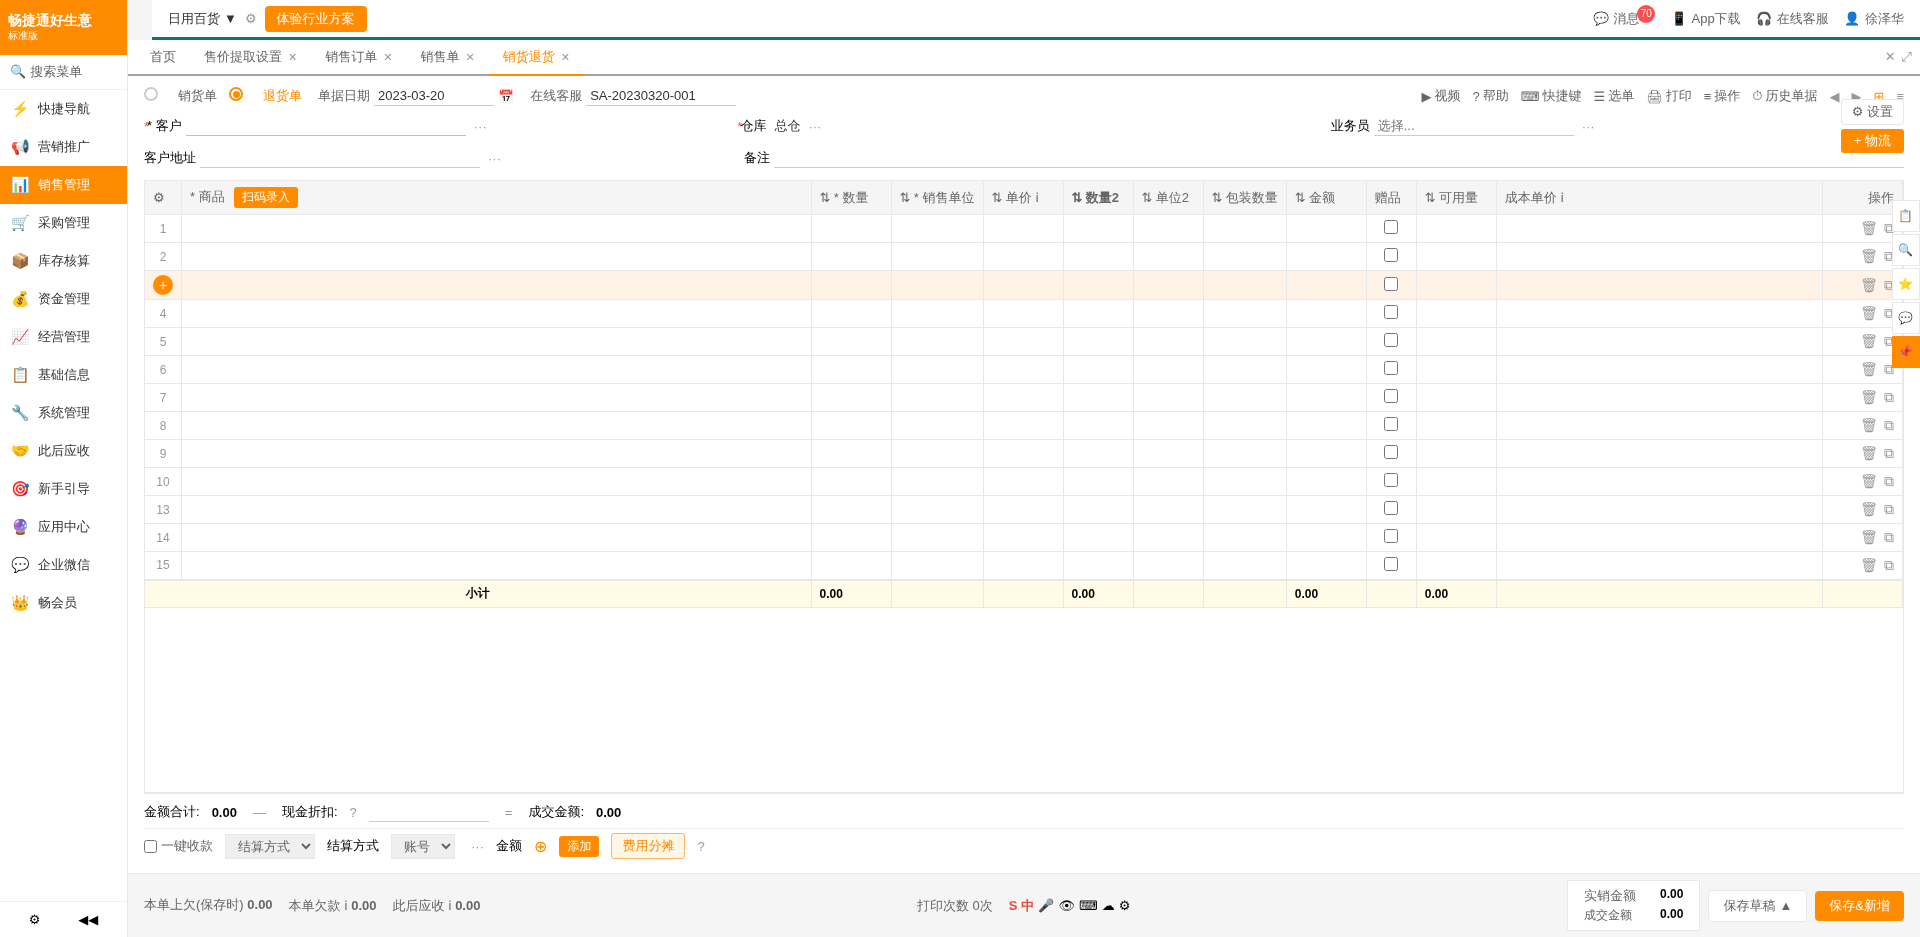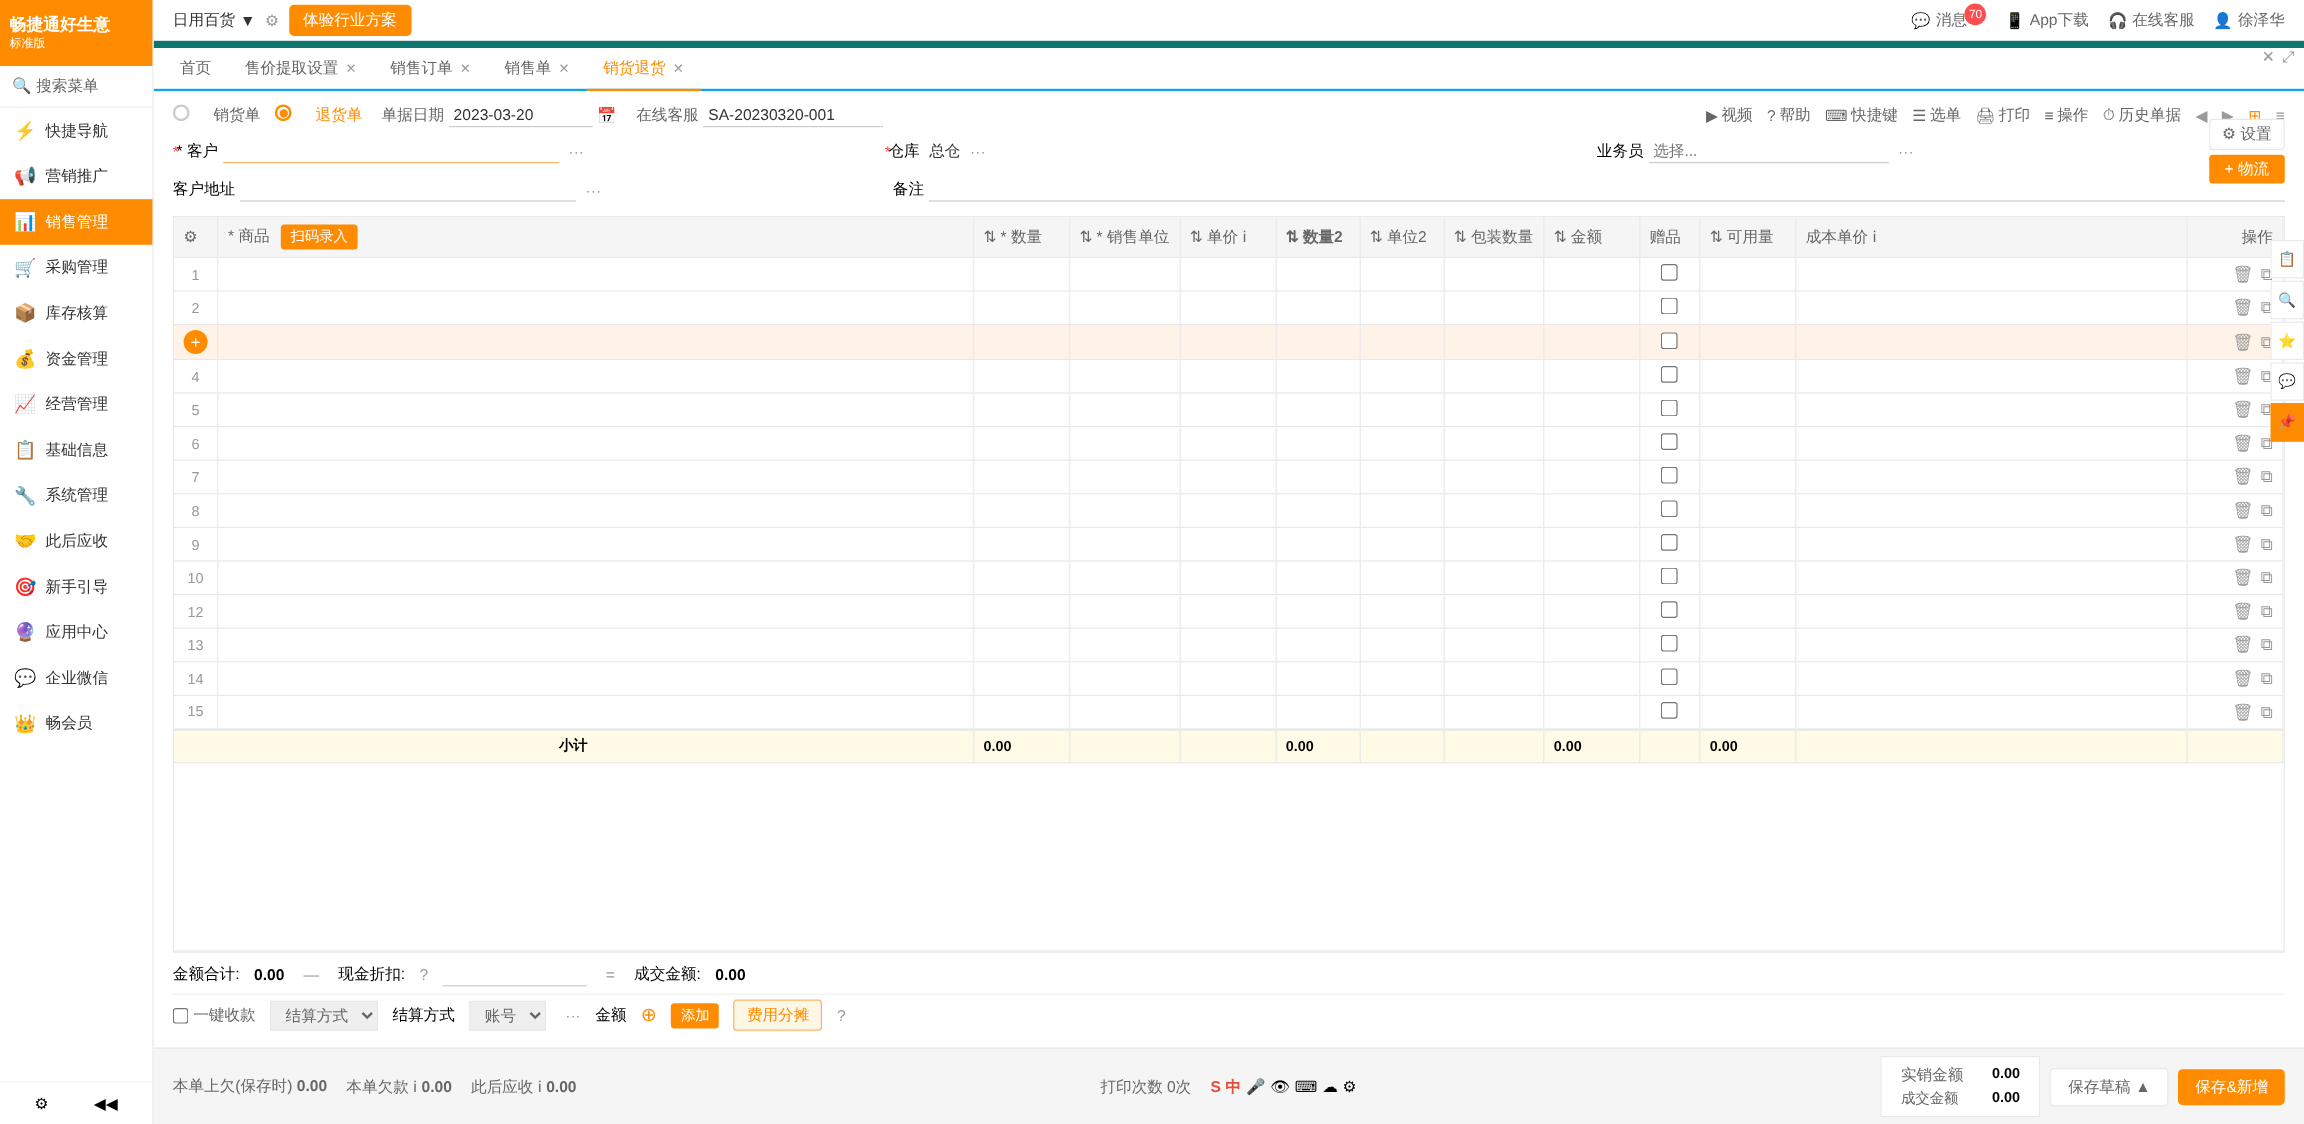--- a/index.html
+++ b/index.html
@@ -13,30 +13,30 @@
     .sidebar-search { display: flex; align-items: center; gap: 4px; padding: 8px 10px; color: #666; cursor: pointer; border-bottom: 1px solid #f0f0f0; }
     .sidebar-item { display: flex; align-items: center; gap: 8px; padding: 10px 12px; cursor: pointer; color: #333; }
     .sidebar-item.active { background: #ff8c00; color: #fff; }
     .sidebar-item-icon { width: 18px; height: 18px; display: flex; align-items: center; justify-content: center; font-size: 15px; }
     .sidebar-bottom { margin-top: auto; display: flex; align-items: center; justify-content: space-around; padding: 10px; border-top: 1px solid #f0f0f0; }
 
     
     .main { flex: 1; display: flex; flex-direction: column; overflow: hidden; }
 
     
-    .topbar { background: #fff; height: 40px; display: flex; align-items: center; justify-content: space-between; padding: 0 16px; border-bottom: 6px solid #0f766e; }
+    .topbar { background: #fff; height: 40px; display: flex; align-items: center; justify-content: space-between; padding: 0 16px; border-bottom: 3px solid #0f766e; margin-left: 24px; }
     .topbar-left { display: flex; align-items: center; gap: 8px; }
     .topbar-select { display: flex; align-items: center; gap: 4px; color: #333; }
     .topbar-btn-exp { background: #ff8c00; color: #fff; border: none; padding: 4px 12px; border-radius: 4px; cursor: pointer; font-size: 13px; }
     .topbar-right { display: flex; align-items: center; gap: 16px; color: #666; font-size: 13px; }
     .topbar-badge { background: #ff4d4f; color: #fff; border-radius: 50%; width: 18px; height: 18px; display: flex; align-items: center; justify-content: center; font-size: 10px; margin-left: -6px; margin-top: -10px; }
     .topbar-icon-wrap { display: flex; align-items: center; gap: 4px; cursor: pointer; }
 
     
-    .tabbar { background: #fff; display: flex; border-bottom: 2px solid #0ea5e9; padding: 0 8px; height: 36px; }
+    .tabbar { background: #fff; display: flex; align-items: center; border-bottom: 2px solid #a3a3a3; padding: 0 8px; height: 36px; }
     .tab { padding: 0 14px; height: 36px; display: flex; align-items: center; gap: 6px; cursor: pointer; color: #666; border-bottom: 2px solid transparent; margin-bottom: -2px; white-space: nowrap; }
     .tab.active { color: #ff8c00; border-bottom: 2px solid #ff8c00; }
     .tab-close { color: #999; font-size: 11px; }
     .tabbar-actions { margin-left: auto; display: flex; gap: 6px; color: #999; }
 
     
     .content { flex: 1; background: #fff; overflow: hidden; display: flex; flex-direction: column; padding: 10px 16px; }
     .radio-group { display: flex; gap: 12px; }
     .radio-item { display: flex; align-items: flex-start; gap: 20px; cursor: pointer; color: #666; }
     .radio-item.active { color: #ff8c00; }
@@ -570,40 +570,20 @@
               <td></td>
               <td></td>
               <td>
         <div class="action-icons">
           <span class="action-icon">🗑</span>
           <span class="action-icon">⧉</span>
         </div>
       </td>
             </tr>
             <tr>
-              <td class="row-num">12</td>
-              <td><input type="text" style="border: none; outline: none; width: 100%; background: transparent;"></td>
-              <td></td>
-              <td></td>
-              <td></td>
-              <td></td>
-              <td></td>
-              <td></td>
-              <td></td>
-              <td class="checkbox-cell"><input type="checkbox" class="checkbox-input" style=""></td>
-              <td></td>
-              <td></td>
-              <td>
-        <div class="action-icons">
-          <span class="action-icon">🗑</span>
-          <span class="action-icon">⧉</span>
-        </div>
-      </td>
-            </tr>
-            <tr>
               <td class="row-num">13</td>
               <td><input type="text" style="border: none; outline: none; width: 100%; background: transparent;"></td>
               <td></td>
               <td></td>
               <td></td>
               <td></td>
               <td></td>
               <td></td>
               <td></td>
               <td class="checkbox-cell"><input type="checkbox" class="checkbox-input" style=""></td>

